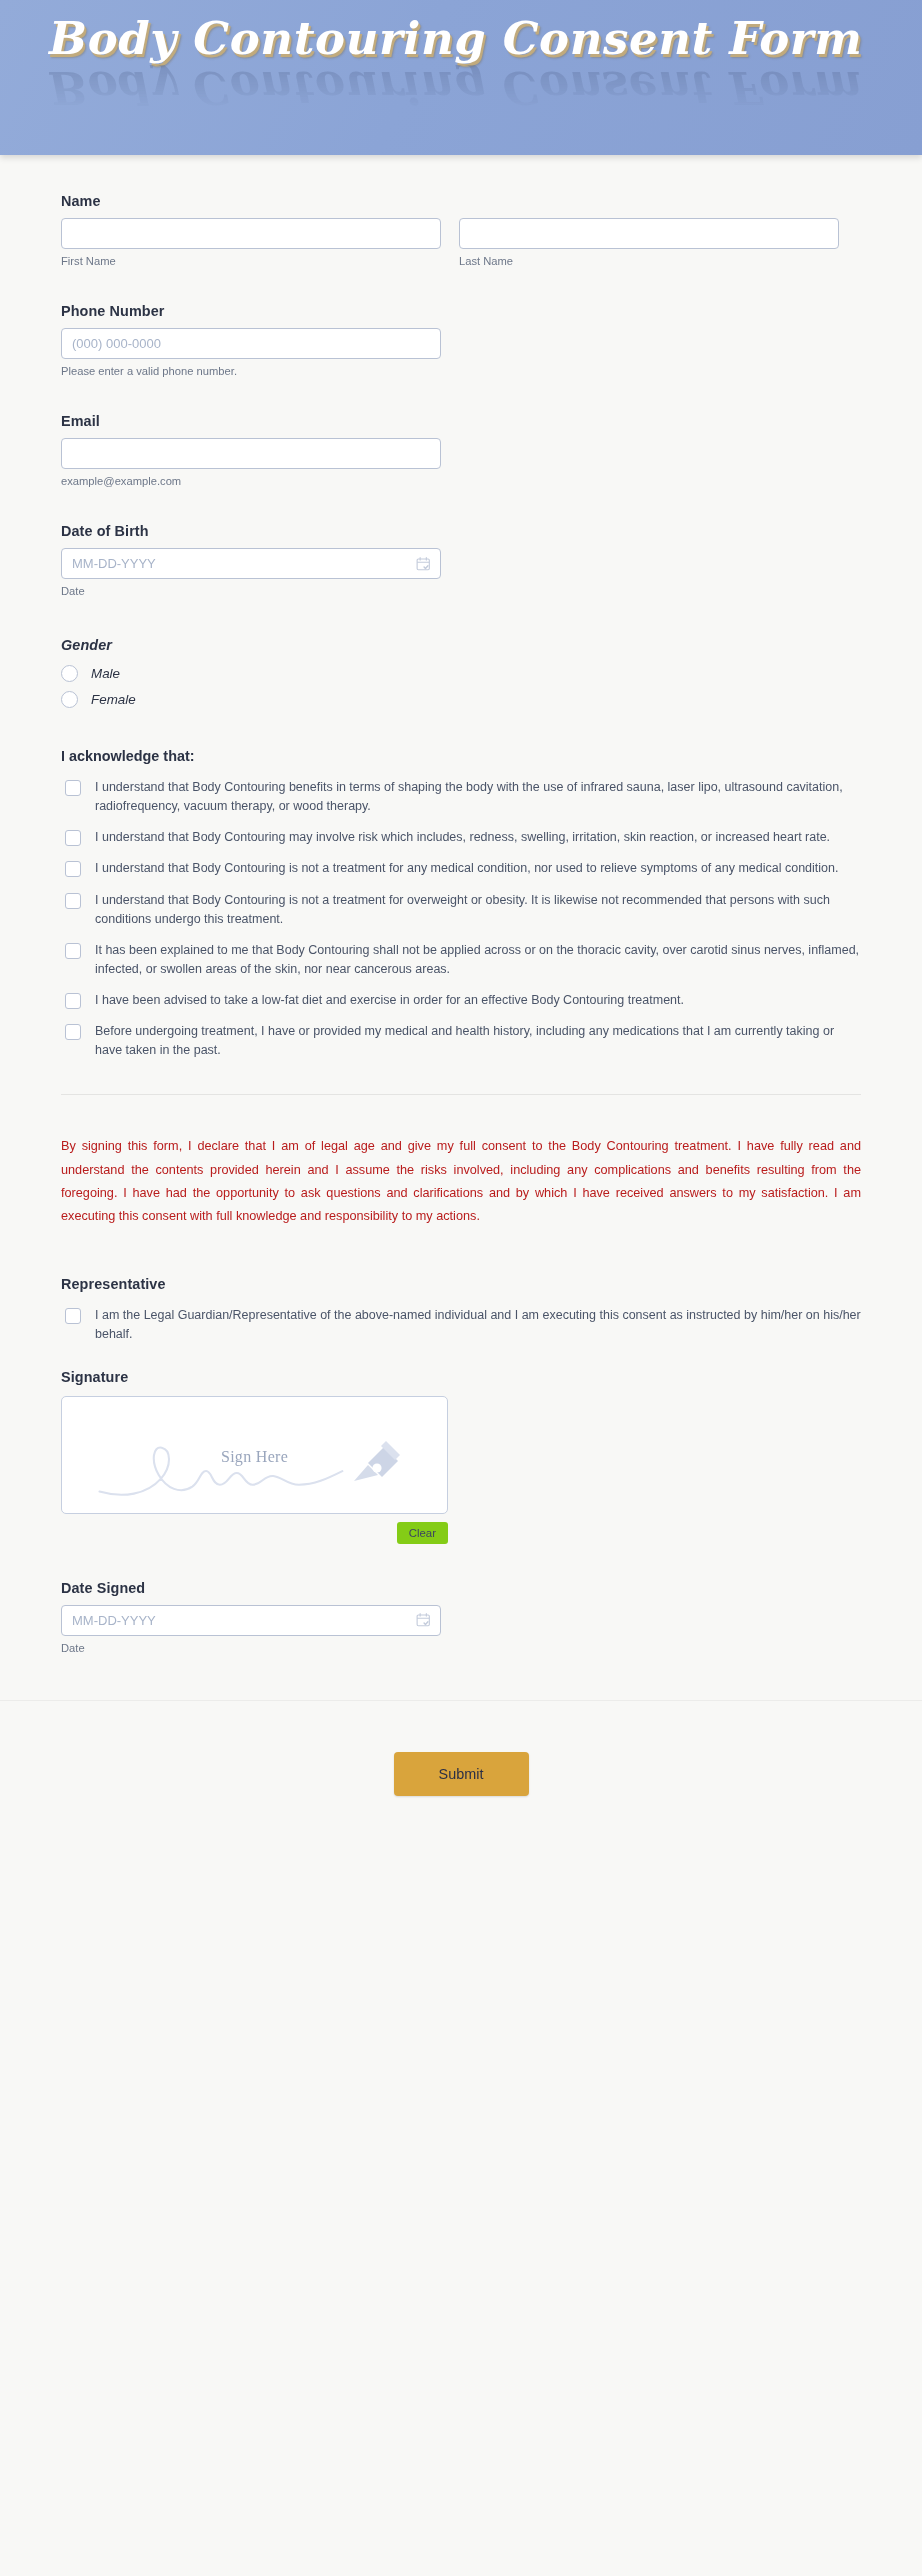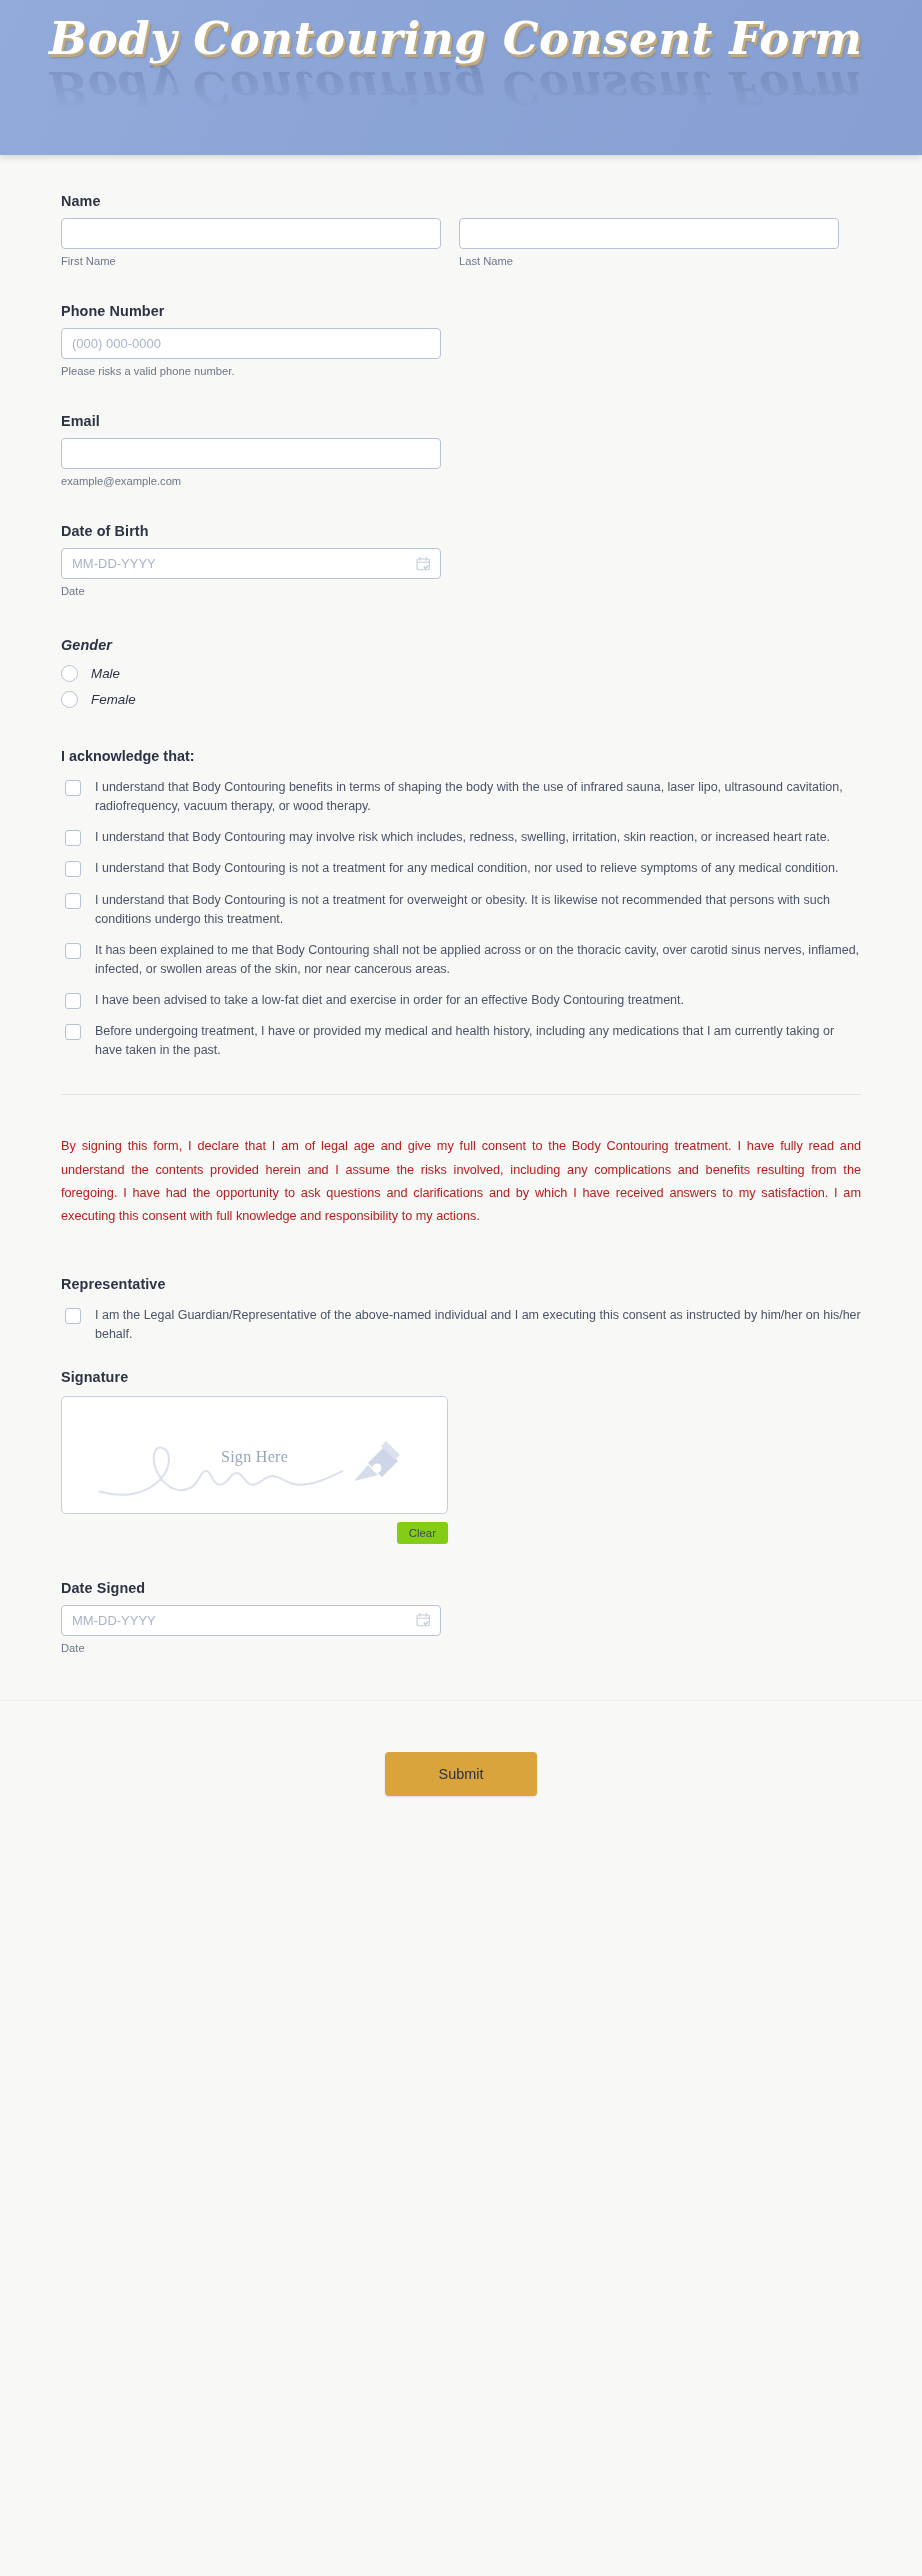--- a/index.html
+++ b/index.html
@@ -231,21 +231,21 @@
     text-align: center;
   }
   .submit-btn {
     background: #d9a43c;
     border: none;
     border-radius: 4px;
     color: #2b2f45;
     font-family: "Liberation Sans", sans-serif;
     font-size: 14.4px;
     padding: 14px 0;
-    width: 152px;
+    width: 135px;
     cursor: pointer;
     box-shadow: 0 1px 2px rgba(0,0,0,0.12);
   }
 </style>
 </head>
 <body>
 
 <div class="page">
 
   <div class="header">
@@ -269,21 +269,21 @@
           <div class="sublabel">Last Name</div>
         </div>
       </div>
     </div>
 
     <div class="field-block" style="margin-top:36px;">
       <div class="field-label">Phone Number</div>
       <div class="w-narrow">
         <input class="txt-input" type="text" placeholder="(000) 000-0000" style="">
       </div>
-      <div class="sublabel">Please risks a valid phone number.</div>
+      <div class="sublabel">Please enter a valid phone number.</div>
     </div>
 
     <div class="field-block" style="margin-top:36px;">
       <div class="field-label">Email</div>
       <div class="w-narrow">
         <input class="txt-input" type="text" placeholder="" style="">
       </div>
       <div class="sublabel">example@example.com</div>
     </div>
 

